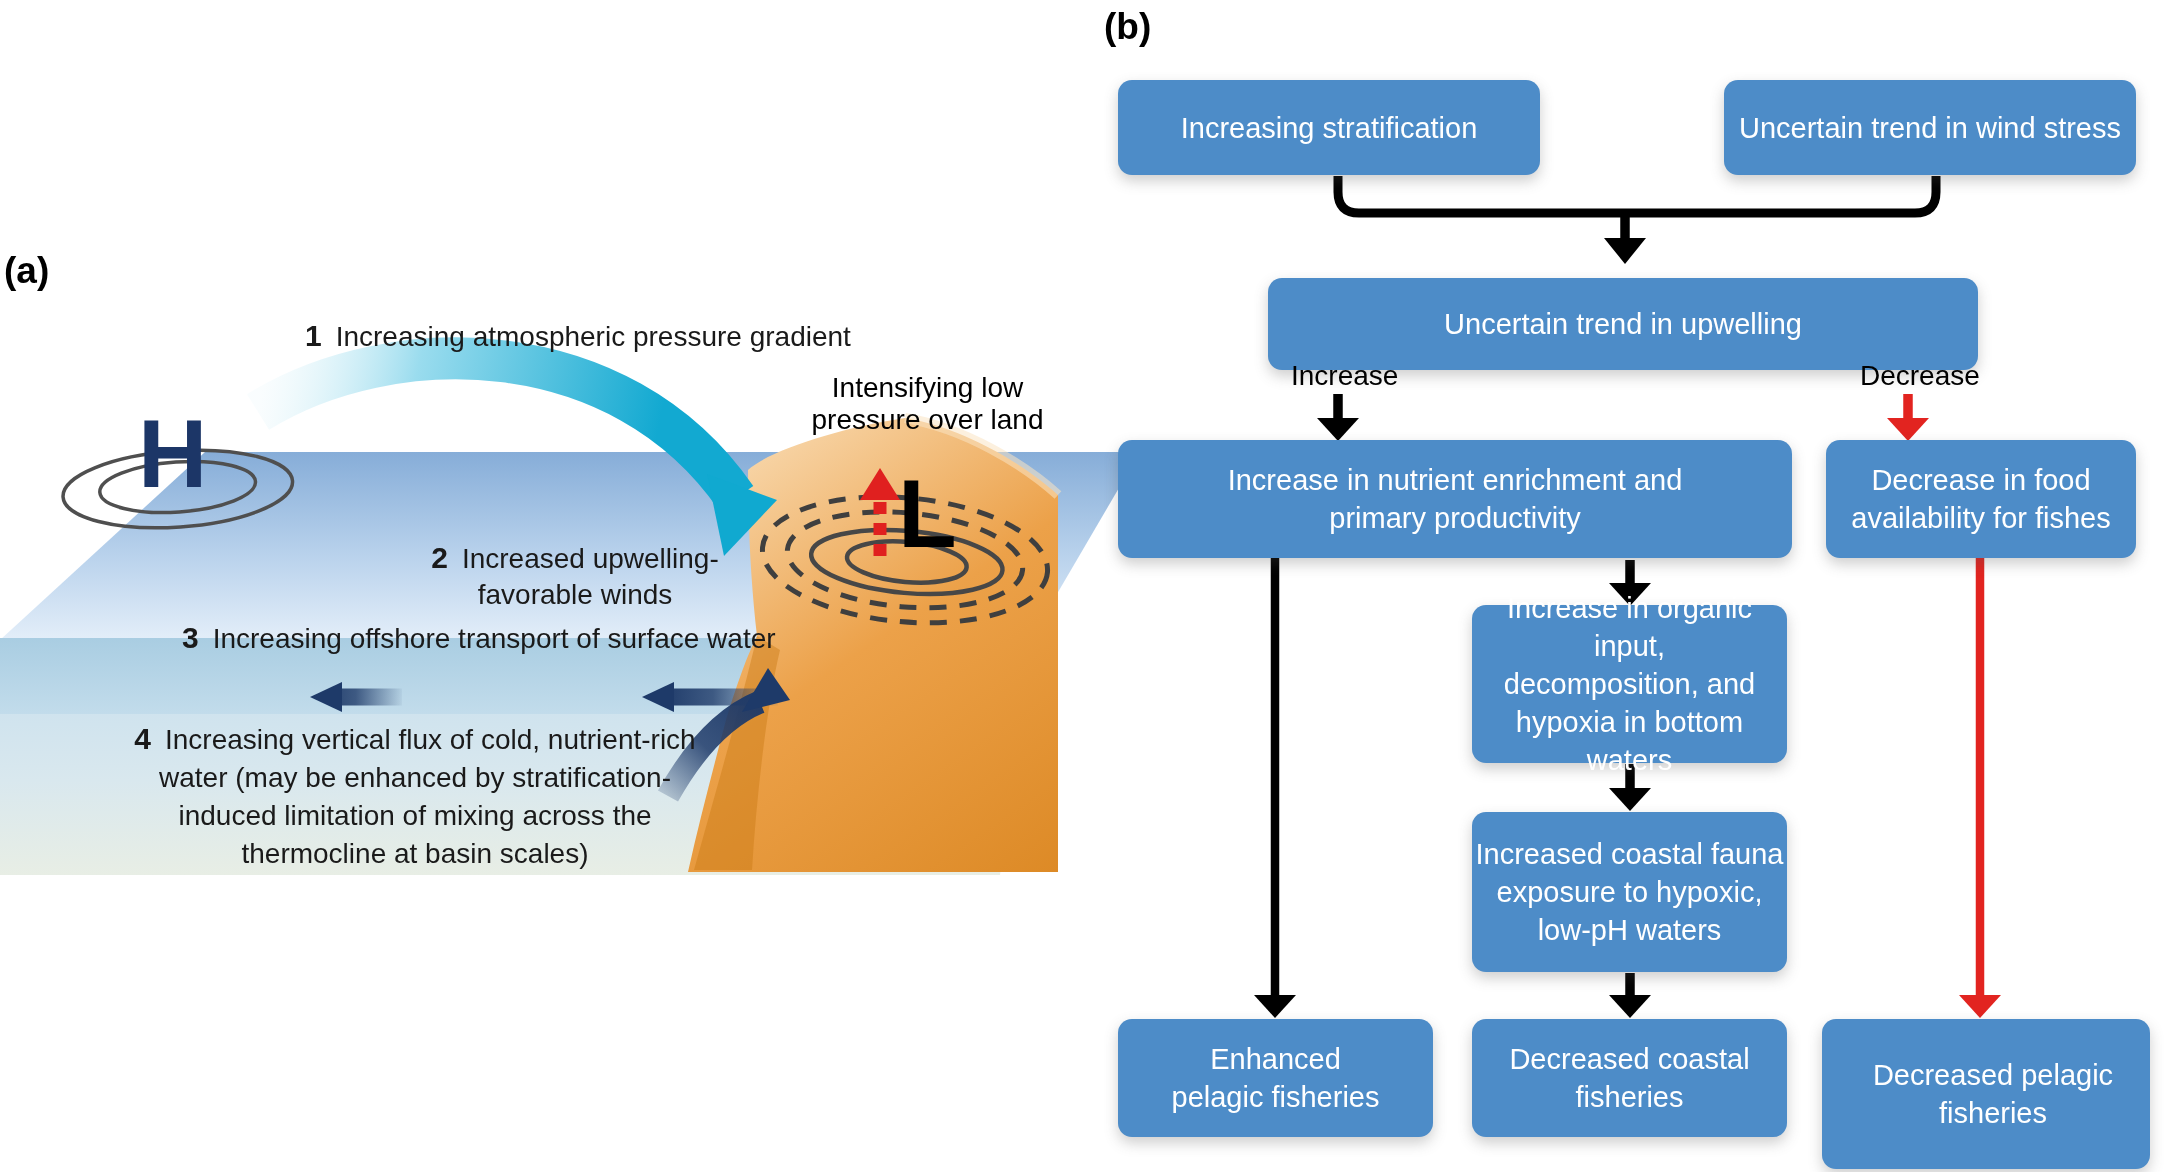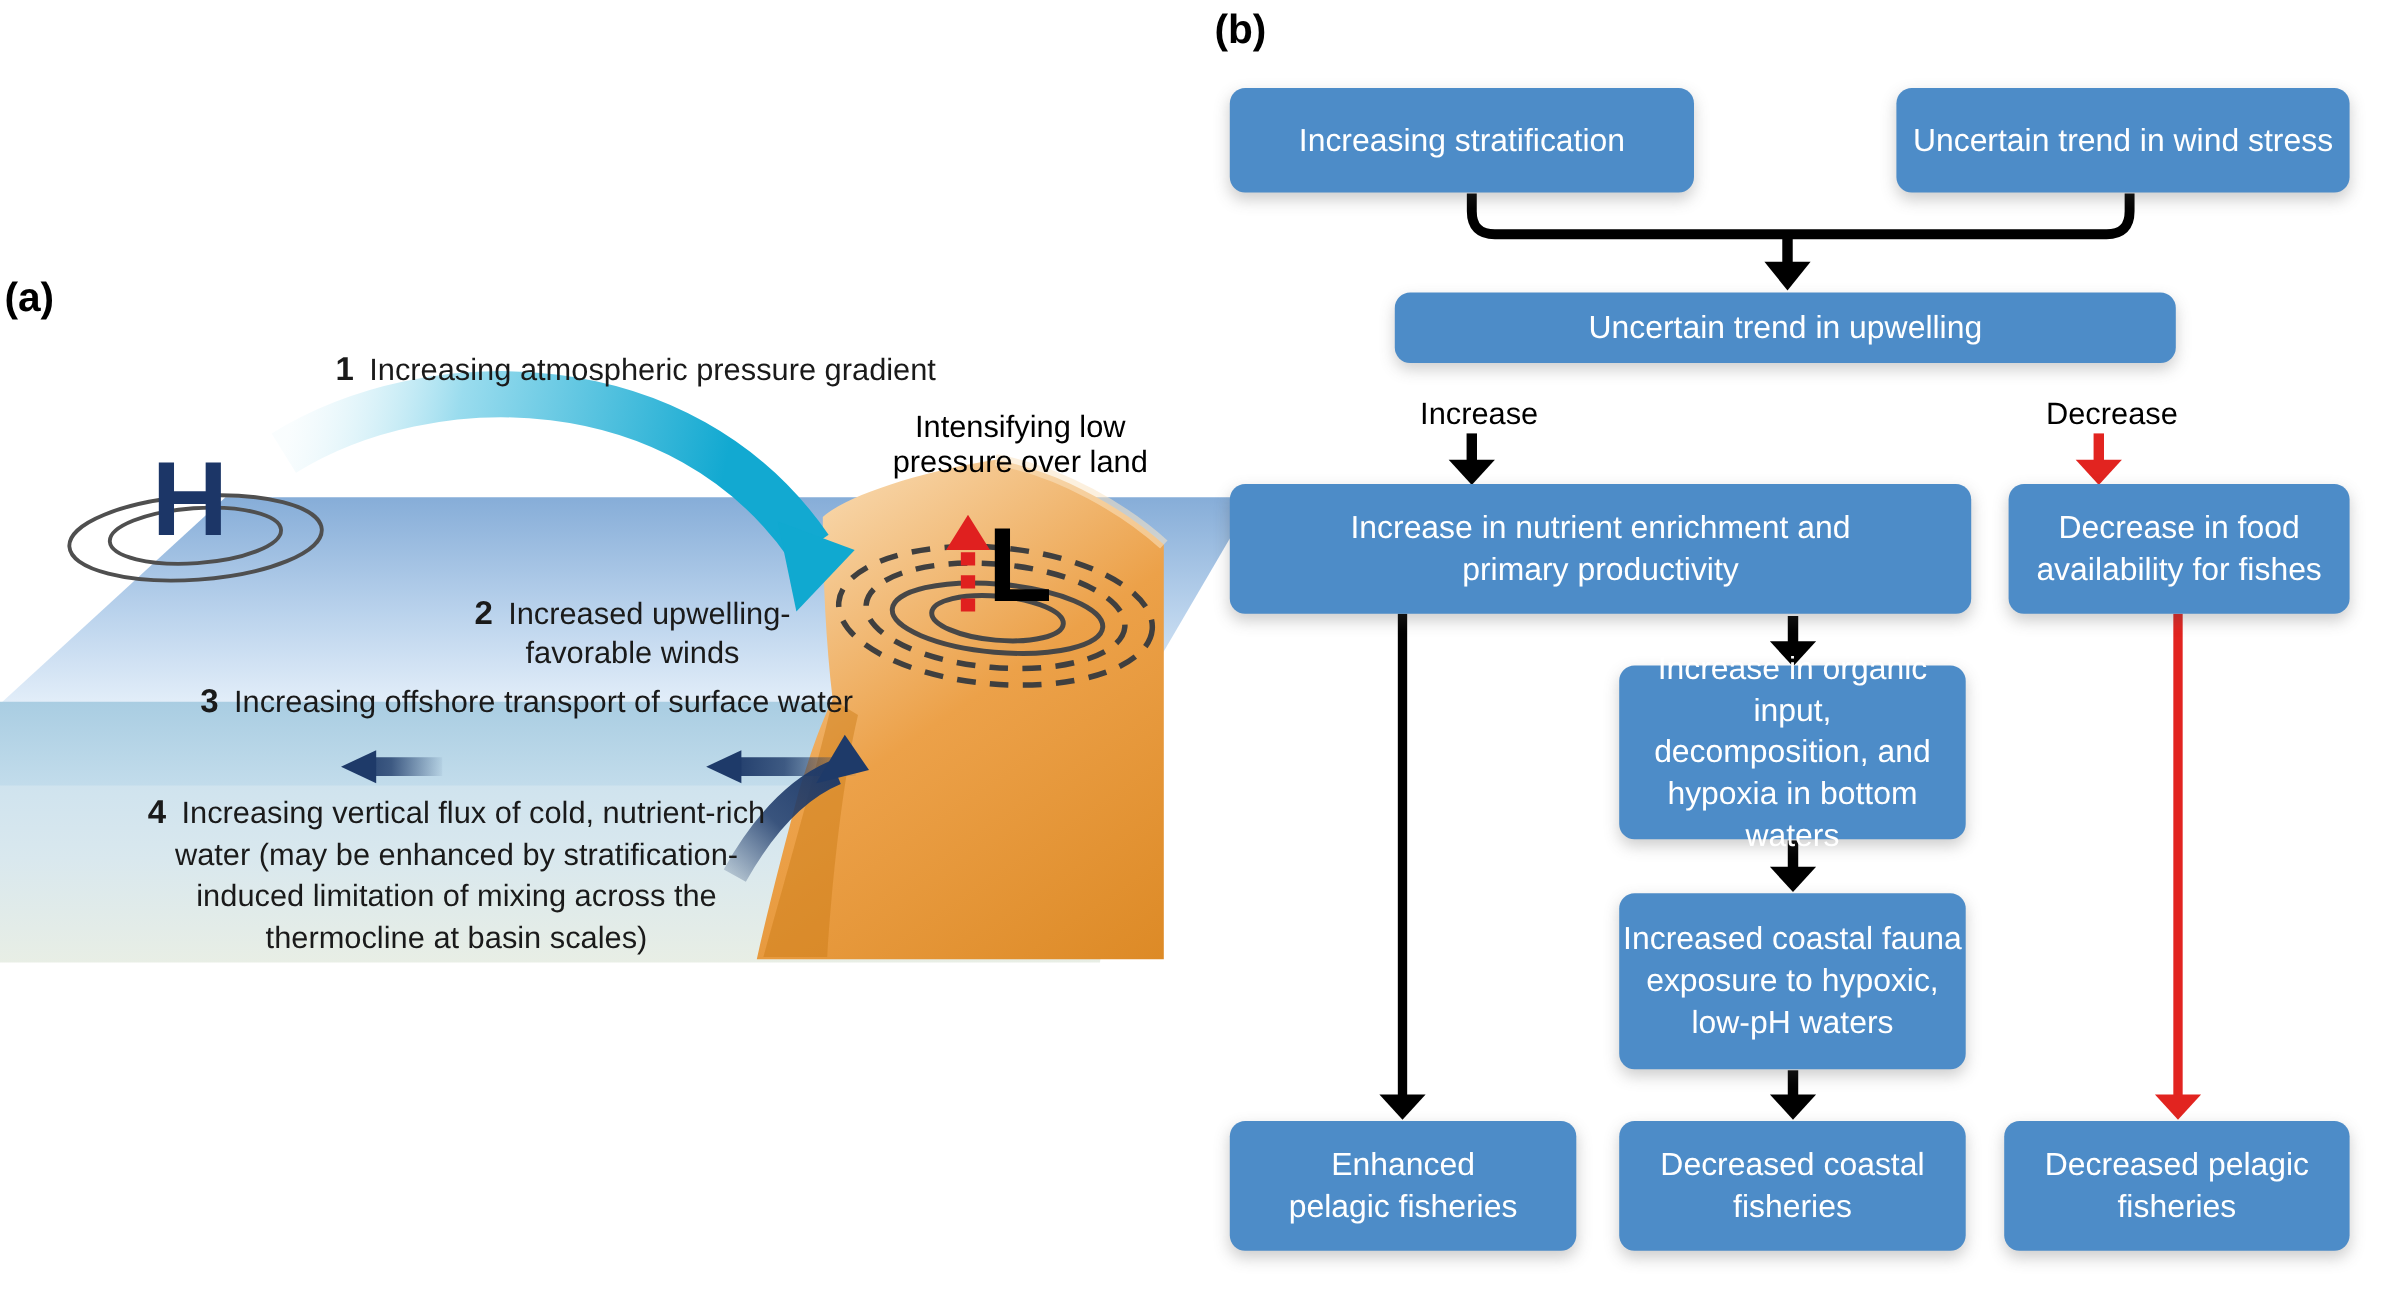--- a/index.html
+++ b/index.html
@@ -181,21 +181,21 @@
   <div class="panel-label" style="left:1104px;top:6px;">(b)</div>
 
   <div class="bbox" style="left:1118px;top:80px;width:422px;height:95px;">
     <div>Increasing stratification</div>
   </div>
 
   <div class="bbox" style="left:1724px;top:80px;width:412px;height:95px;">
     <div>Uncertain trend in wind stress</div>
   </div>
 
-  <div class="bbox" style="left:1268px;top:266px;width:710px;height:64px;">
+  <div class="bbox" style="left:1268px;top:278px;width:710px;height:92px;">
     <div>Uncertain trend in upwelling</div>
   </div>
 
   <div class="edge-label" style="left:1291px;top:360px;color:#000;">Increase</div>
   <div class="edge-label red" style="left:1860px;top:360px;">Decrease</div>
 
   <div class="bbox" style="left:1118px;top:440px;width:674px;height:118px;">
     <div>Increase in nutrient enrichment and</div>
     <div>primary productivity</div>
   </div>
@@ -220,18 +220,18 @@
     <div>Increased coastal fauna</div>
     <div>exposure to hypoxic,</div>
     <div>low-pH waters</div>
   </div>
 
   <div class="bbox" style="left:1472px;top:1019px;width:315px;height:118px;">
     <div>Decreased coastal</div>
     <div>fisheries</div>
   </div>
 
-  <div class="bbox" style="left:1822px;top:1019px;width:314px;height:118px;">
+  <div class="bbox" style="left:1822px;top:1019px;width:314px;height:150px;padding-left:14px;">
     <div>Decreased pelagic</div>
     <div>fisheries</div>
   </div>
 
 </div>
 
 </body></html>

